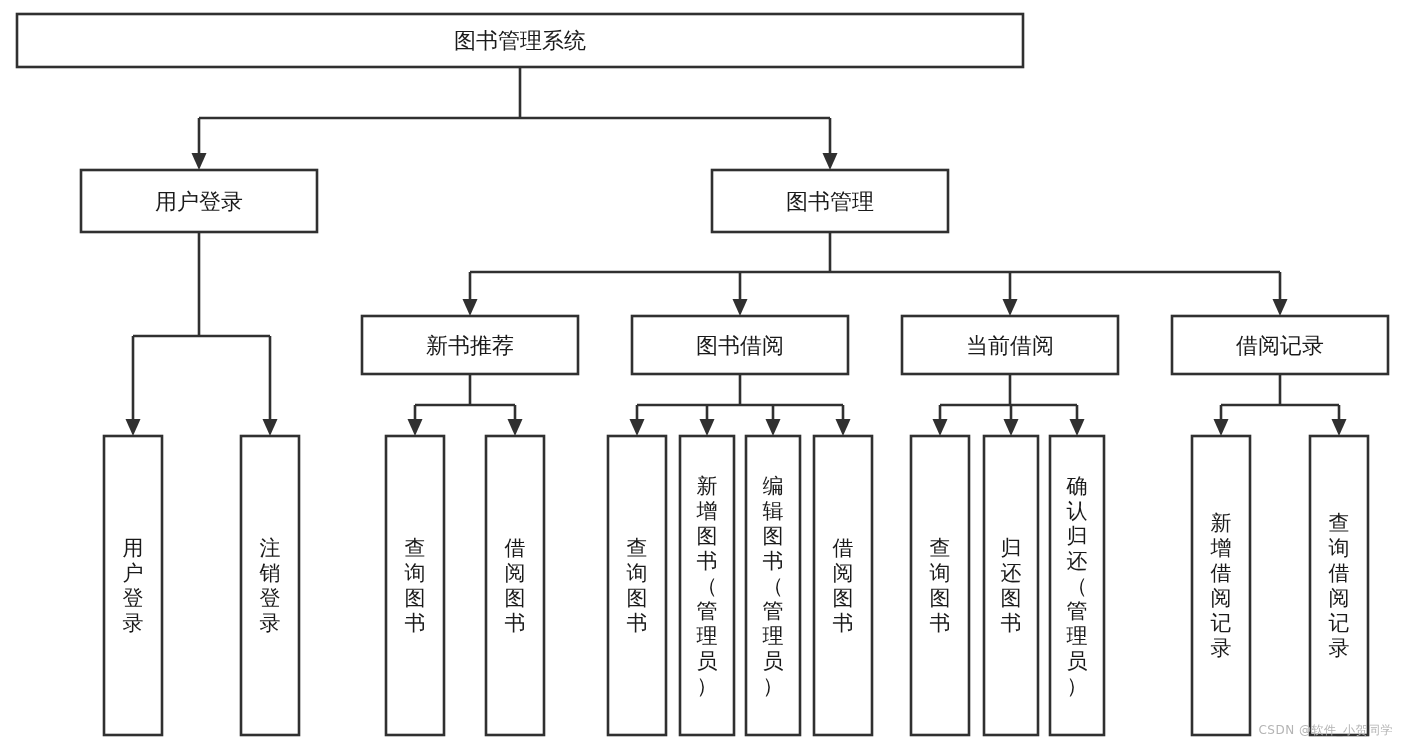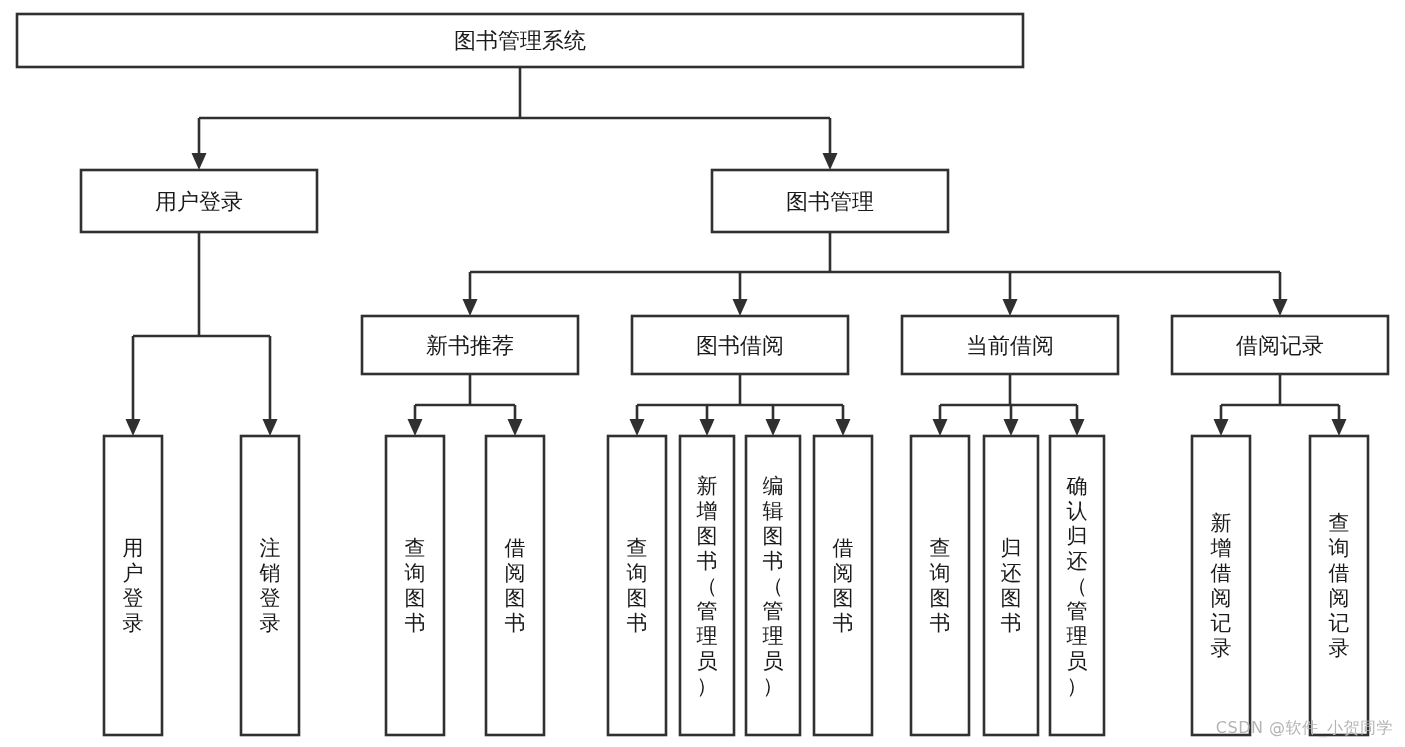--- a/index.html
+++ b/index.html
@@ -57,21 +57,21 @@
     font-family: "DejaVu Sans", "Liberation Sans", sans-serif;
     font-size: 21px;
     text-anchor: middle;
     dominant-baseline: central;
   }
   .watermark-text {
     position: absolute;
     right: 12px;
     bottom: 8px;
     font-family: "DejaVu Sans", "Liberation Sans", sans-serif;
-    font-size: 16px;
+    font-size: 12px;
     color: #b4b4b4;
     letter-spacing: 0.5px;
     user-select: none;
     white-space: nowrap;
   }
 </style>
 </head>
 <body>
 
 <div id="diagram-root">

